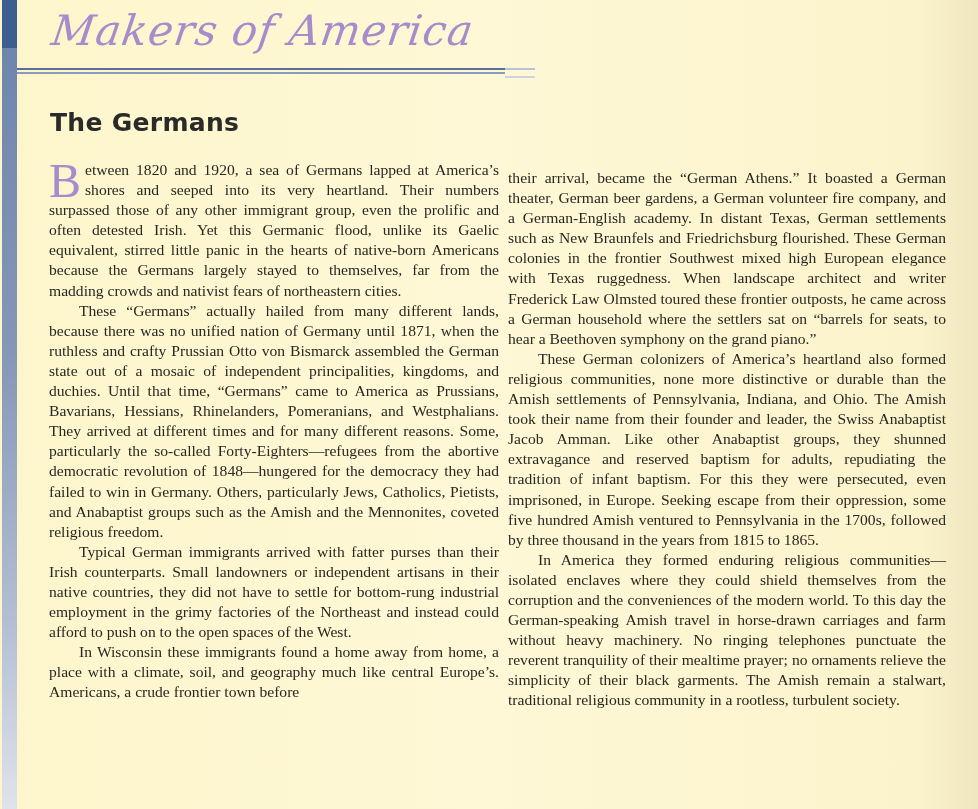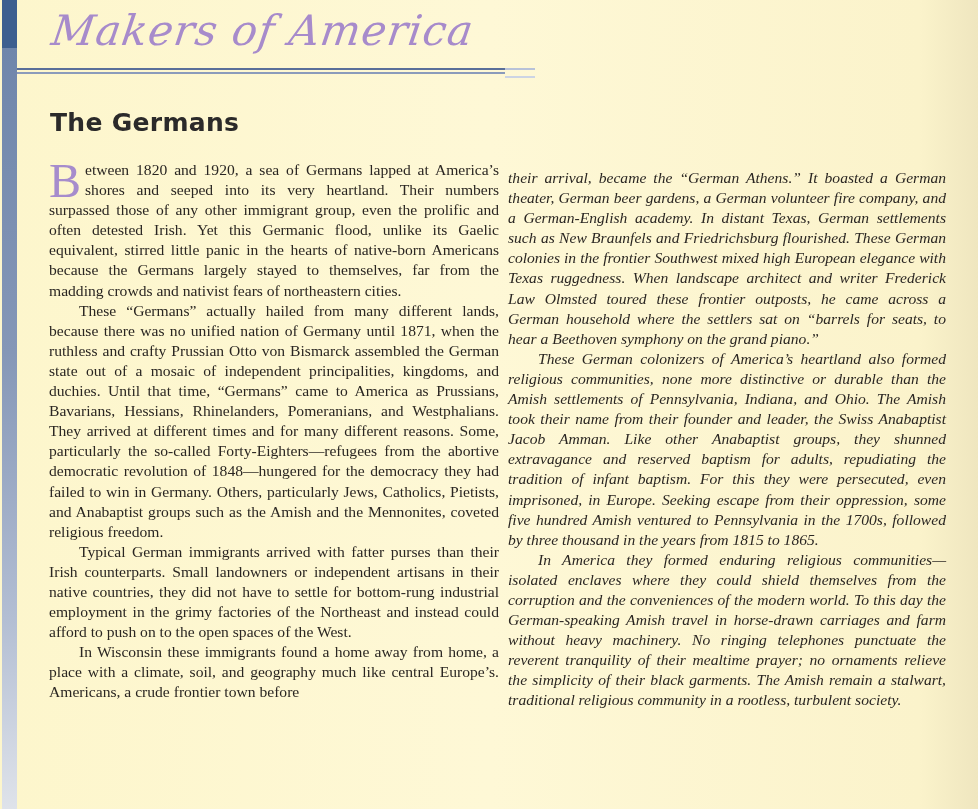--- a/index.html
+++ b/index.html
@@ -51,21 +51,21 @@
       letter-spacing: 0.3px;
     }
     .col {
       position: absolute; top: 160px;
       font-size: 15.6px;
       line-height: 20.1px;
       text-align: justify;
       hyphens: manual;
     }
     .col-left { left: 49px; width: 450px; }
-    .col-right { left: 508px; width: 438px; top: 168px; font-style: italic; }
+    .col-right { left: 508px; width: 438px; top: 168px; }
     .col p { text-indent: 30px; }
     .col p.first { text-indent: 0; }
     .dropcap {
       float: left;
       font-family: "Liberation Serif", serif;
       font-size: 48px;
       line-height: 38px;
       color: #a68ccc;
       margin: 2px 4px 0 0;
       height: 38px;

